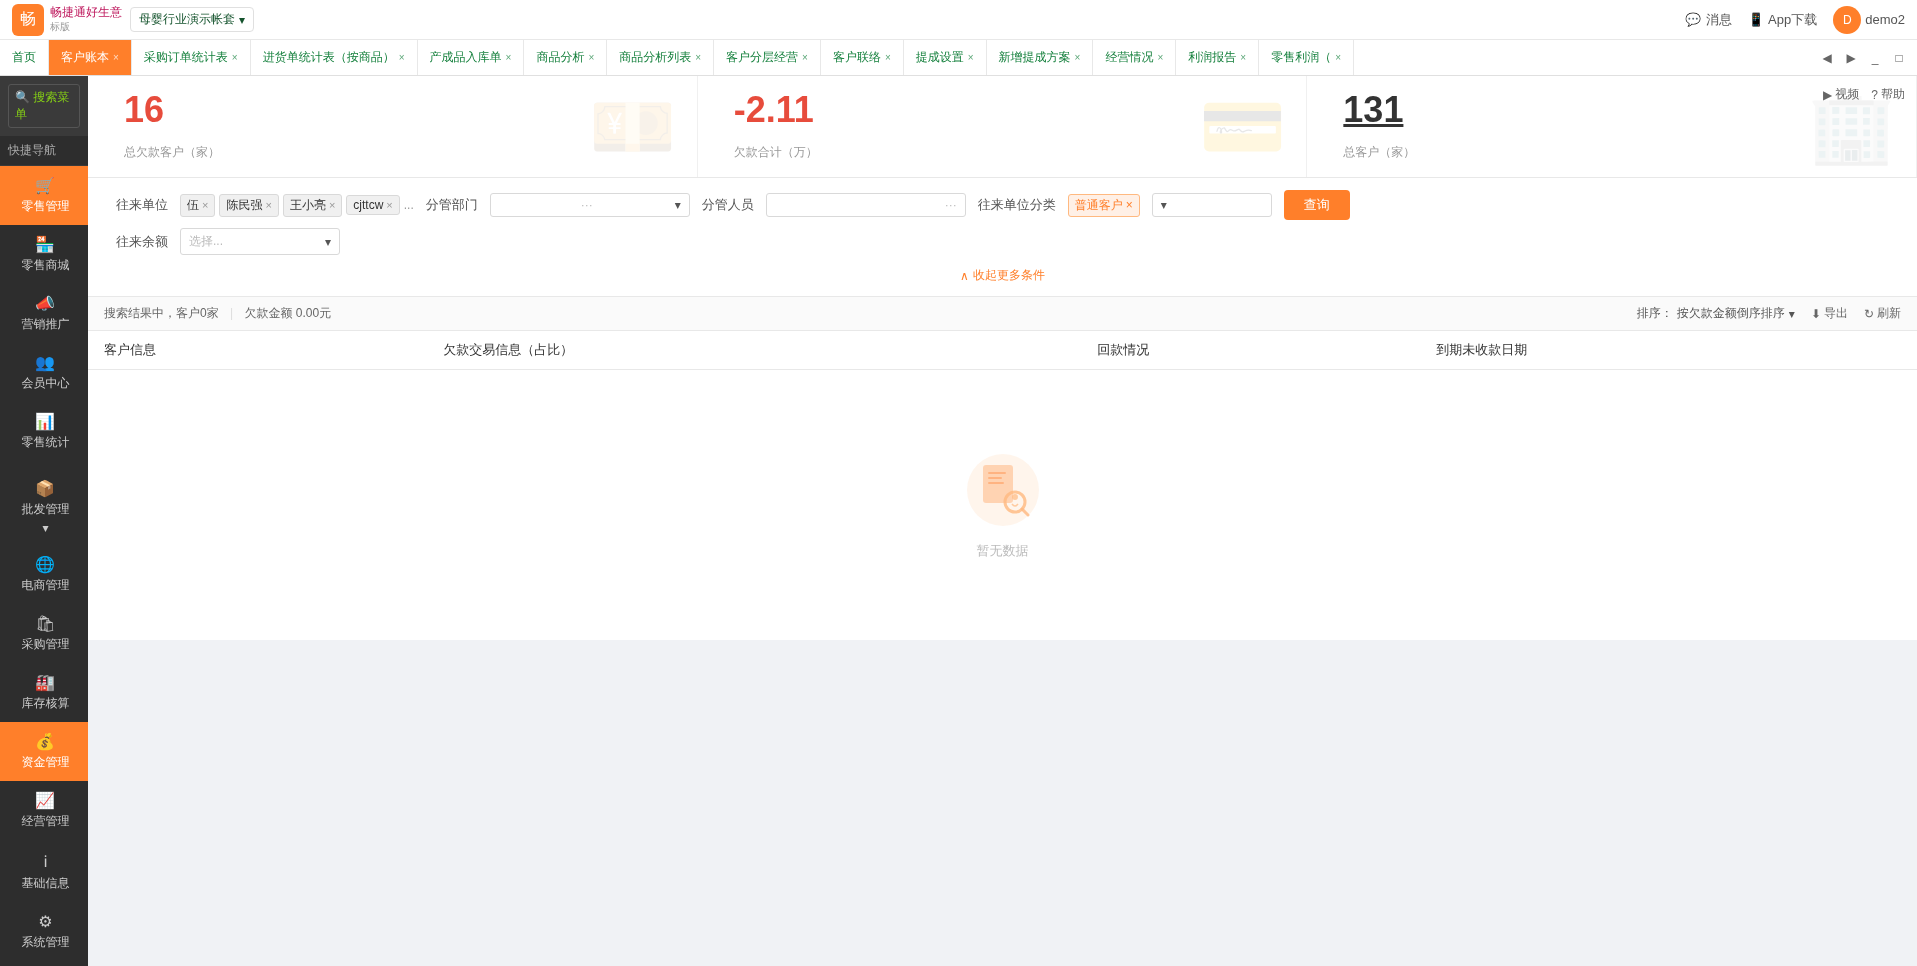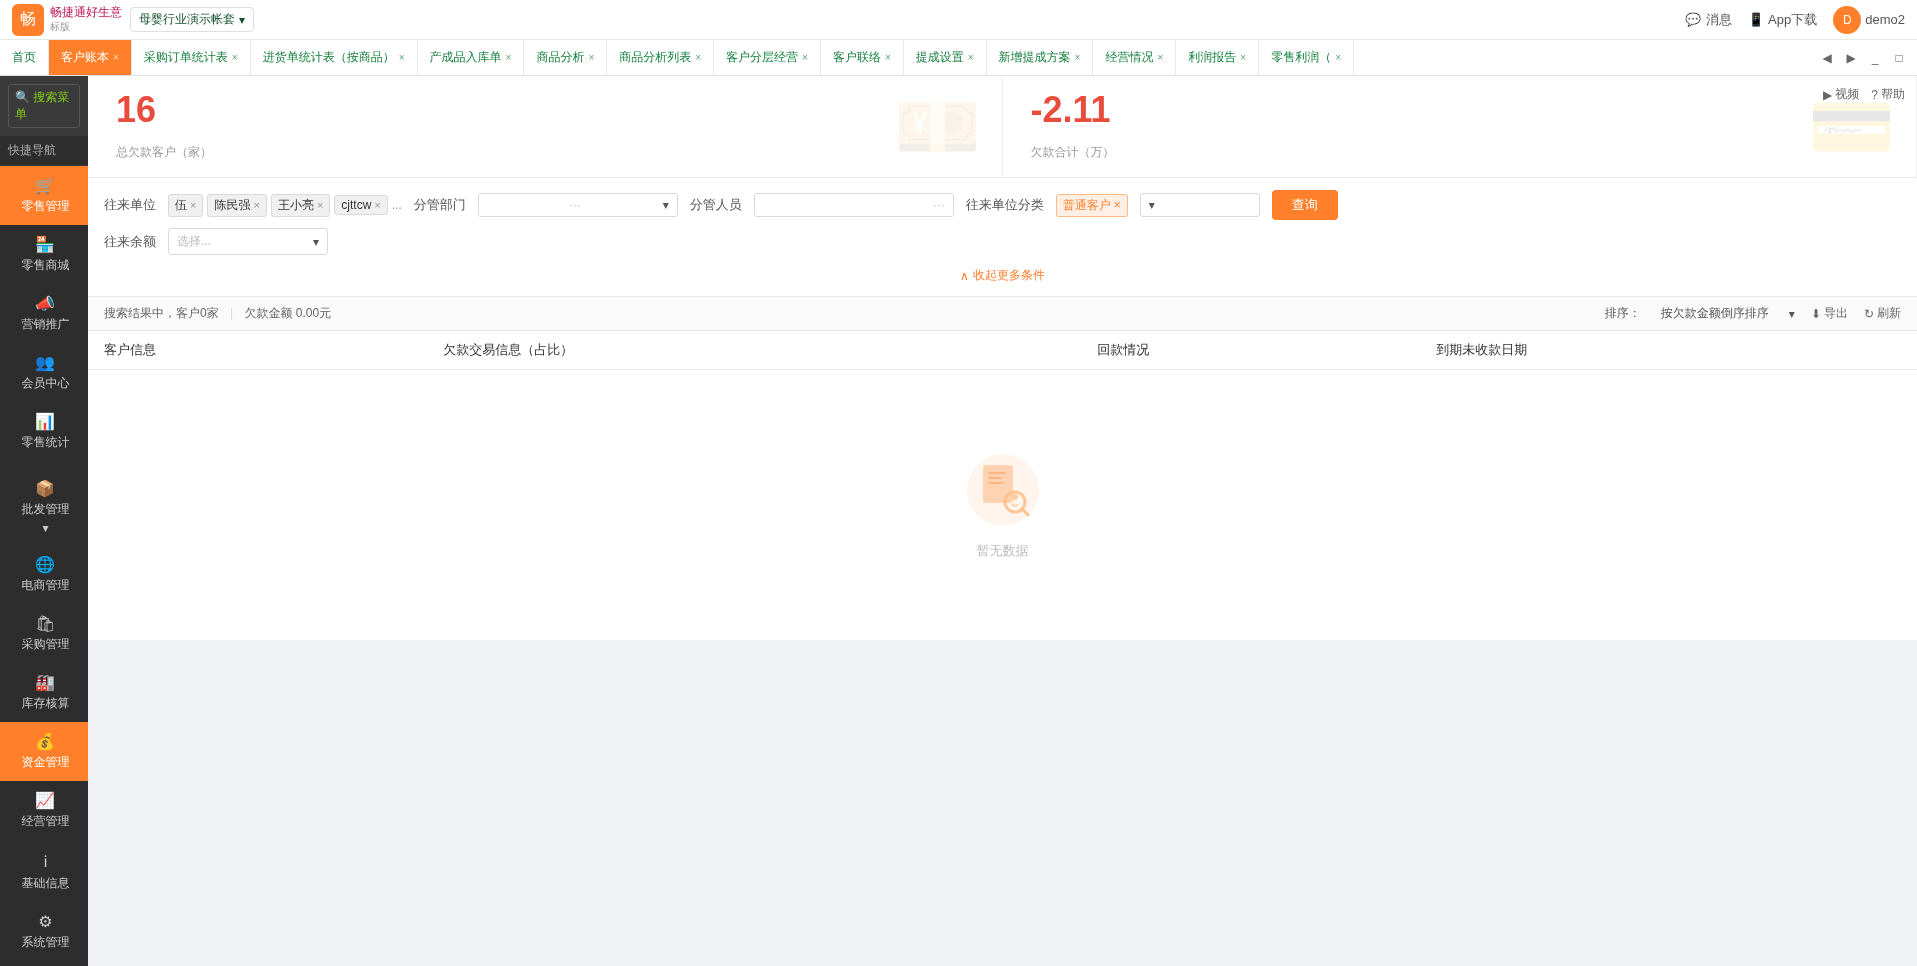--- a/index.html
+++ b/index.html
@@ -114,21 +114,21 @@
       align-items: center;
       padding: 0;
       border-bottom: 1px solid #e8e8e8;
       min-height: 90px;
       position: relative;
     }
     .stat-block {
       flex: 1;
       display: flex;
       align-items: center;
-      padding: 16px 28px;
+      padding: 16px 36px;
       border-right: 1px solid #f0f0f0;
       position: relative;
     }
     .stat-block:last-child { border-right: none; }
     .stat-icon-bg {
       position: absolute;
       right: 20px;
       top: 50%;
       transform: translateY(-50%);
       opacity: 0.12;
@@ -141,21 +141,21 @@
     .stat-label { font-size: 12px; color: #999; margin-top: 16px; }
     .video-help { position: absolute; right: 12px; top: 10px; display: flex; gap: 12px; }
     .video-help span { font-size: 12px; color: #666; cursor: pointer; display: flex; align-items: center; gap: 3px; }
     
     
     .filter-area {
       background: #fff;
       padding: 12px 16px 8px;
       border-bottom: 1px solid #e8e8e8;
     }
-    .filter-row { display: flex; align-items: center; gap: 12px; margin-bottom: 8px; flex-wrap: wrap; }
+    .filter-row { display: flex; align-items: center; gap: 12px; margin-bottom: 8px; flex-wrap: wrap; margin-left: 12px; }
     .filter-label { font-size: 13px; color: #555; white-space: nowrap; }
     .filter-tags { display: flex; align-items: center; gap: 4px; flex-wrap: wrap; }
     .filter-tag {
       display: inline-flex; align-items: center; gap: 3px;
       background: #f0f0f0; border: 1px solid #d9d9d9;
       border-radius: 3px; padding: 2px 6px; font-size: 12px; color: #333;
       cursor: pointer;
     }
     .filter-tag .remove { color: #999; font-size: 11px; cursor: pointer; }
     .filter-more { color: #999; font-size: 12px; cursor: pointer; }
@@ -188,21 +188,21 @@
       padding: 8px 16px;
       display: flex;
       align-items: center;
       justify-content: space-between;
       border-bottom: 1px solid #e8e8e8;
       font-size: 12px;
       color: #666;
     }
     .results-bar-right { display: flex; align-items: center; gap: 16px; }
     .results-bar-right span { cursor: pointer; display: flex; align-items: center; gap: 3px; }
-    .sort-select { display: inline-flex; align-items: center; gap: 20px; color: #555; }
+    .sort-select { display: inline-flex; align-items: center; gap: 4px; color: #555; }
     
     
     .data-table { width: 100%; background: #fff; border-collapse: collapse; }
     .data-table th {
       padding: 10px 16px;
       text-align: left;
       font-size: 13px;
       font-weight: 400;
       color: #333;
       background: #fff;
@@ -418,20 +418,29 @@
       <div class="stat-block">
         <div class="stat-info">
           <div class="stat-value red">-2.11</div>
           <div class="stat-label">
             欠款合计（万）
           </div>
         </div>
         <div class="stat-icon-bg" style="color:#e8c0c0; font-size:70px;">💳</div>
       </div>
 
+      <div class="stat-block">
+        <div class="stat-info">
+          <div class="stat-value dark">131</div>
+          <div class="stat-label">
+            总客户（家）
+          </div>
+        </div>
+        <div class="stat-icon-bg" style="color:#9ec8f0; font-size:70px;">🏢</div>
+      </div>
 
       <div class="video-help">
         <span>
           <span>▶</span>
           <span>视频</span>
         </span>
         <span>
           <span>?</span>
           <span>帮助</span>
         </span>

